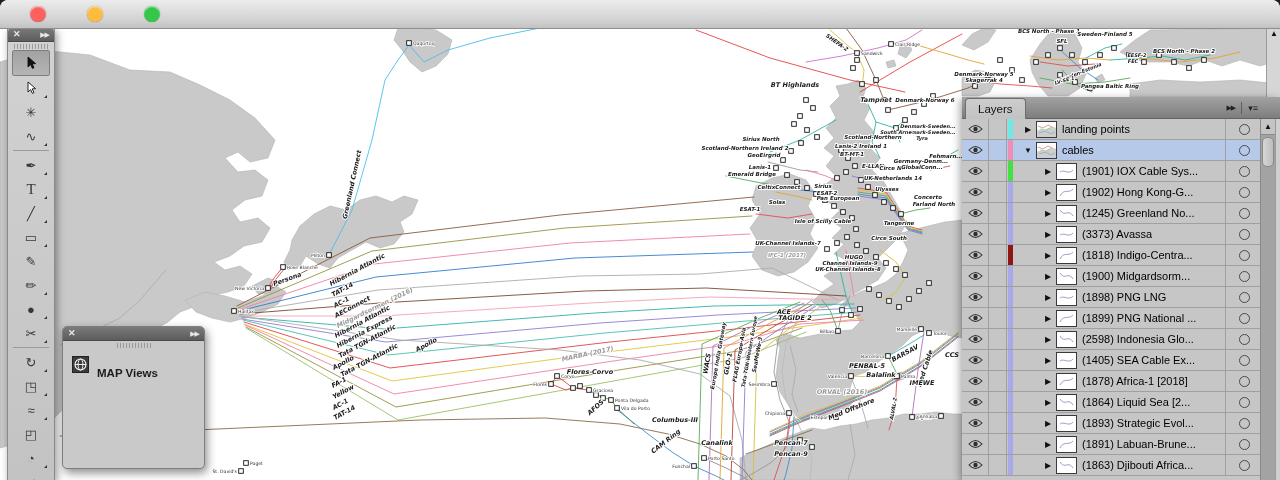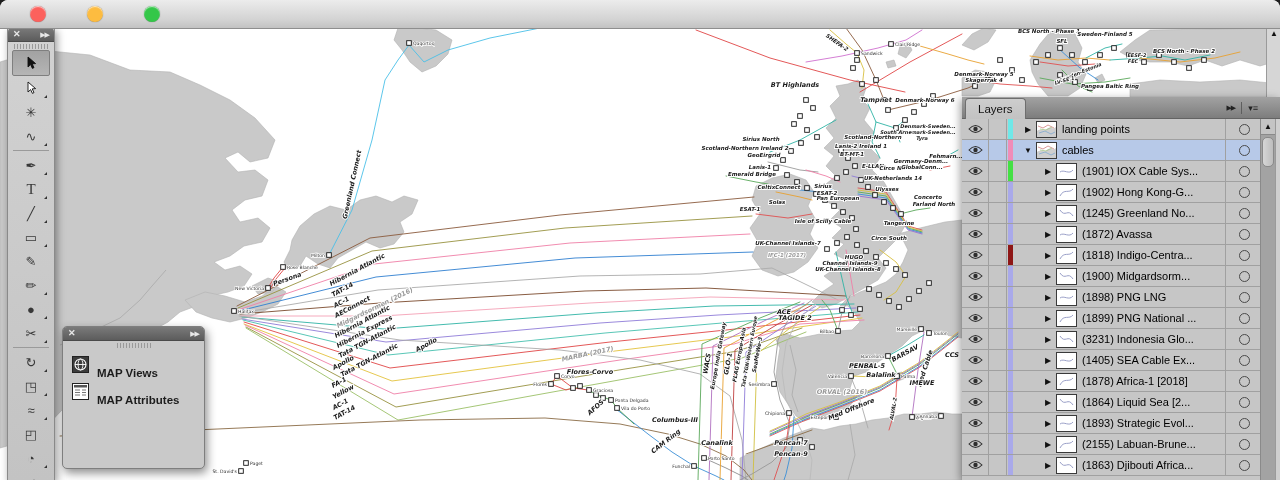--- a/index.html
+++ b/index.html
@@ -484,37 +484,20 @@
           <span class="micon">
             <svg width="17" height="17" viewBox="0 0 17 17">
               <rect x="0.5" y="0.5" width="16" height="16" fill="#3c3c3c" stroke="#222"></rect>
               <circle cx="8.5" cy="8.5" r="5.5" fill="none" stroke="#fff" stroke-width="1.1"></circle>
               <ellipse cx="8.5" cy="8.5" rx="2.4" ry="5.5" fill="none" stroke="#fff" stroke-width="0.9"></ellipse>
               <line x1="3" y1="8.5" x2="14" y2="8.5" stroke="#fff" stroke-width="0.9"></line>
             </svg>
           </span>
           <span class="mlabel">MAP Views</span>
         </div>
-        <div class="mpitem">
-          <span class="micon">
-            <svg width="17" height="17" viewBox="0 0 17 17">
-              <rect x="0.5" y="0.5" width="16" height="16" fill="#fff" stroke="#222"></rect>
-              <rect x="2" y="2" width="13" height="2.5" fill="#555"></rect>
-              <g stroke="#777" stroke-width="1">
-                <line x1="3" y1="7" x2="8" y2="7"></line>
-                <line x1="10" y1="7" x2="14" y2="7"></line>
-                <line x1="3" y1="9.5" x2="8" y2="9.5"></line>
-                <line x1="10" y1="9.5" x2="14" y2="9.5"></line>
-                <line x1="3" y1="12" x2="8" y2="12"></line>
-                <line x1="10" y1="12" x2="14" y2="12"></line>
-              </g>
-            </svg>
-          </span>
-          <span class="mlabel">MAP Attributes</span>
-        </div>
       </div>
   </div>
 
   <div id="layers">
     <div id="ltabbar">
       <div id="ltab">Layers</div>
       <div id="ltabicons">
         <span style="font-size:7px;letter-spacing:-1px;">▶▶</span>
         <span class="sep"></span>
         <span style="font-size:9px;">▾≡</span>
@@ -636,21 +619,21 @@
               </svg>
             </div>
             <div class="cell-b"></div>
             <div class="chip" style="background: rgb(169, 169, 234);"></div>
             <div style="width: 30px;"></div>
             <div class="tri">▶</div>
             <div class="thumb"><svg width="19" height="15" viewBox="0 0 19 15">
                 <rect width="19" height="15" fill="#fff"></rect>
                 <path d="M3 8 C7 5 12 11 16 6" fill="none" stroke="#9aa0c8" stroke-width="1"></path>
               </svg></div>
-            <div class="lname">(1872) Avassa</div>
+            <div class="lname">(3373) Avassa</div>
             <div class="cell-target">
               <div class="circ"></div>
             </div>
           </div>
           <div class="lrow">
             <div class="cell-eye">
               <svg width="15" height="10" viewBox="0 0 15 10">
                 <path d="M1 5 Q7.5 -2 14 5 Q7.5 12 1 5 Z" fill="none" stroke="#2e2e2e" stroke-width="1.1"></path>
                 <circle cx="7.5" cy="5" r="2.2" fill="#2e2e2e"></circle>
               </svg>
@@ -736,21 +719,21 @@
               </svg>
             </div>
             <div class="cell-b"></div>
             <div class="chip" style="background: rgb(169, 169, 234);"></div>
             <div style="width: 30px;"></div>
             <div class="tri">▶</div>
             <div class="thumb"><svg width="19" height="15" viewBox="0 0 19 15">
                 <rect width="19" height="15" fill="#fff"></rect>
                 <path d="M3 4 C8 12 11 2 16 10" fill="none" stroke="#9aa0c8" stroke-width="1"></path>
               </svg></div>
-            <div class="lname">(3231) Indonesia Glo...</div>
+            <div class="lname">(2598) Indonesia Glo...</div>
             <div class="cell-target">
               <div class="circ"></div>
             </div>
           </div>
           <div class="lrow">
             <div class="cell-eye">
               <svg width="15" height="10" viewBox="0 0 15 10">
                 <path d="M1 5 Q7.5 -2 14 5 Q7.5 12 1 5 Z" fill="none" stroke="#2e2e2e" stroke-width="1.1"></path>
                 <circle cx="7.5" cy="5" r="2.2" fill="#2e2e2e"></circle>
               </svg>
@@ -836,21 +819,21 @@
               </svg>
             </div>
             <div class="cell-b"></div>
             <div class="chip" style="background: rgb(169, 169, 234);"></div>
             <div style="width: 30px;"></div>
             <div class="tri">▶</div>
             <div class="thumb"><svg width="19" height="15" viewBox="0 0 19 15">
                 <rect width="19" height="15" fill="#fff"></rect>
                 <path d="M3 11 C7 3 12 9 16 4" fill="none" stroke="#9aa0c8" stroke-width="1"></path>
               </svg></div>
-            <div class="lname">(2155) Labuan-Brune...</div>
+            <div class="lname">(1891) Labuan-Brune...</div>
             <div class="cell-target">
               <div class="circ"></div>
             </div>
           </div>
           <div class="lrow">
             <div class="cell-eye">
               <svg width="15" height="10" viewBox="0 0 15 10">
                 <path d="M1 5 Q7.5 -2 14 5 Q7.5 12 1 5 Z" fill="none" stroke="#2e2e2e" stroke-width="1.1"></path>
                 <circle cx="7.5" cy="5" r="2.2" fill="#2e2e2e"></circle>
               </svg>

